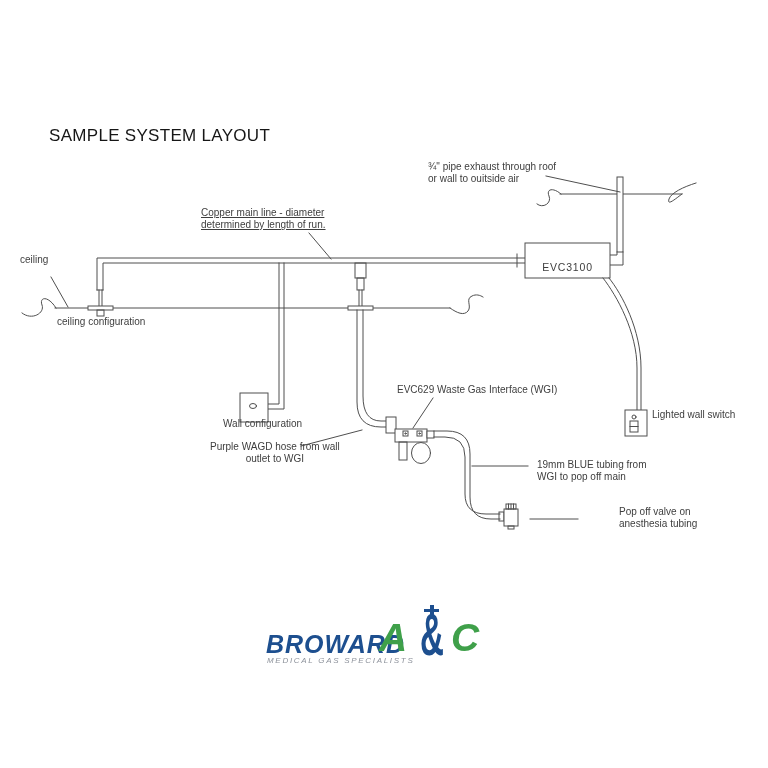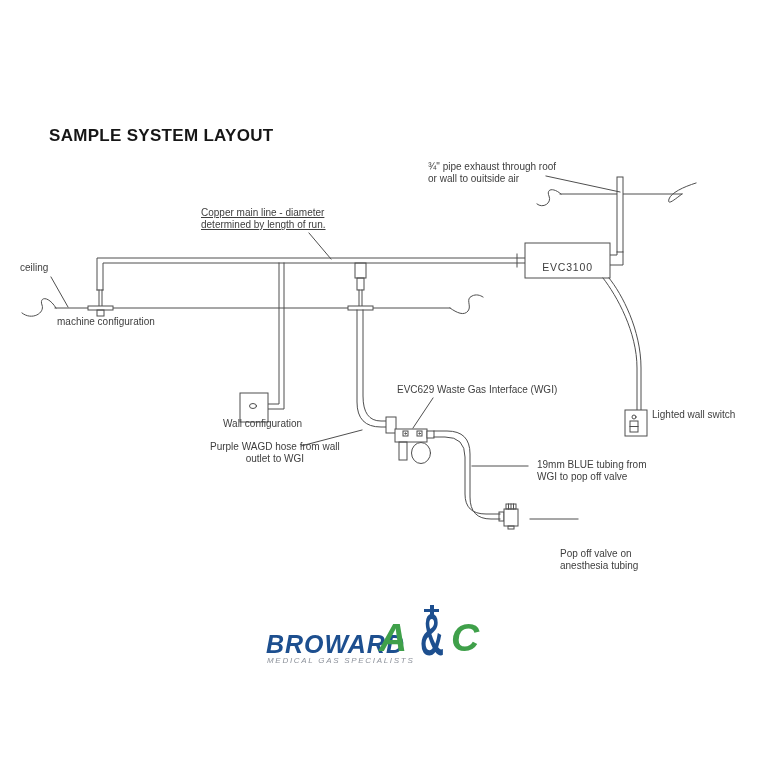--- a/index.html
+++ b/index.html
@@ -1,30 +1,30 @@
 <!DOCTYPE html>
 <html><head>
 <meta charset="utf-8">
 <style>
   html,body{margin:0;padding:0;background:#ffffff;}
   #page{position:relative;width:768px;height:768px;background:#ffffff;overflow:hidden;
         font-family:"Liberation Sans",sans-serif;color:#3d3d3d;}
   svg{position:absolute;left:0;top:0;}
   .lbl{position:absolute;font-size:10px;line-height:12px;color:#3e3e3e;white-space:nowrap;}
-  .title{position:absolute;left:49px;top:126px;font-size:17px;font-weight:bold;color:#161616;letter-spacing:.3px;}
+  .title{position:absolute;left:49px;top:126px;font-size:17px;font-weight:normal;color:#161616;letter-spacing:.3px;}
   .lbl-exhaust{left:428px;top:161px;}
   .lbl-copper{left:201px;top:207px;text-decoration:underline;}
-  .lbl-ceiling{left:20px;top:262px;}
+  .lbl-ceiling{left:20px;top:254px;}
   .lbl-ceilcfg{left:57px;top:316px;}
   .lbl-wallcfg{left:223px;top:418px;}
   .lbl-wgi{left:397px;top:384px;}
   .lbl-wagd{left:210px;top:441px;text-align:center;}
   .lbl-switch{left:652px;top:409px;}
   .lbl-tubing{left:537px;top:459px;}
-  .lbl-popoff{left:560px;top:506px;margin-top:42px;}
+  .lbl-popoff{left:619px;top:506px;}
   .evc-text{position:absolute;left:525px;top:243px;width:85px;height:47px;display:flex;
         align-items:center;justify-content:center;font-size:10.5px;letter-spacing:.8px;color:#3d3d3d;}
   
   .logo-brand{position:absolute;left:266px;top:630px;font:italic 700 25px "Liberation Sans",sans-serif;
         letter-spacing:1px;color:#1d4f8f;}
   .logo-a{position:absolute;left:379px;top:616px;font:italic 700 39px "Liberation Sans",sans-serif;color:#3fa04a;}
   .logo-c{position:absolute;left:451px;top:616px;font:italic 700 39px "Liberation Sans",sans-serif;color:#3fa04a;}
   .logo-amp{position:absolute;left:419px;top:612px;color:#1d4f8f;}
   .logo-amp span{display:inline-block;font:700 36px "Liberation Sans",sans-serif;
         transform:scale(.92,1.62);transform-origin:50% 40%;}
@@ -157,38 +157,38 @@
     <div>¾" pipe exhaust through roof</div>
     <div>or wall to ouitside air</div>
   </div>
 
   <div class="lbl lbl-copper">
     <div>Copper main line - diameter</div>
     <div>determined by length of run.</div>
   </div>
 
   <div class="lbl lbl-ceiling">ceiling</div>
-  <div class="lbl lbl-ceilcfg">machine configuration</div>
+  <div class="lbl lbl-ceilcfg">ceiling configuration</div>
 
   <div class="evc-text">EVC3100</div>
 
   <div class="lbl lbl-wallcfg">Wall configuration</div>
 
   <div class="lbl lbl-wgi">EVC629 Waste Gas Interface (WGI)</div>
 
   <div class="lbl lbl-wagd">
     <div>Purple WAGD hose from wall</div>
     <div>outlet to WGI</div>
   </div>
 
   <div class="lbl lbl-switch">Lighted wall switch</div>
 
   <div class="lbl lbl-tubing">
     <div>19mm BLUE tubing from</div>
-    <div>WGI to pop off valve</div>
+    <div>WGI to pop off main</div>
   </div>
 
   <div class="lbl lbl-popoff">
     <div>Pop off valve on</div>
     <div>anesthesia tubing</div>
   </div>
 
   <div class="logo-brand">BROWARD</div>
   <div class="logo-a">A</div>
   <div class="logo-amp"><span>&amp;</span></div>

